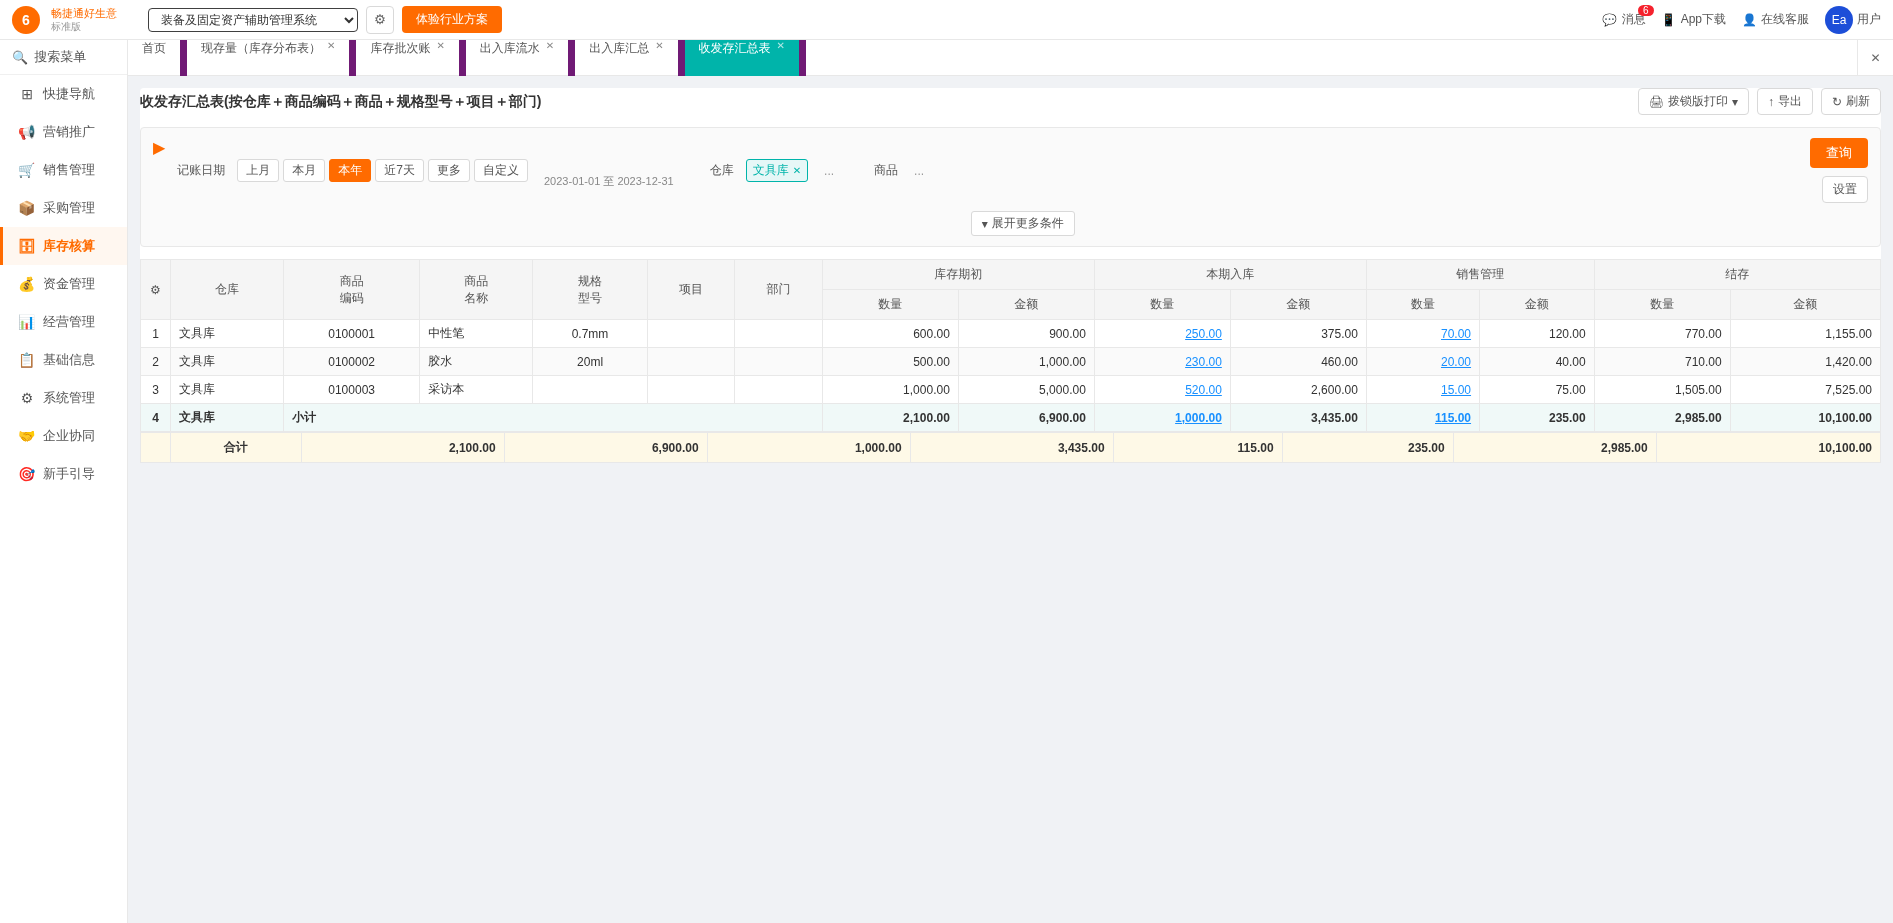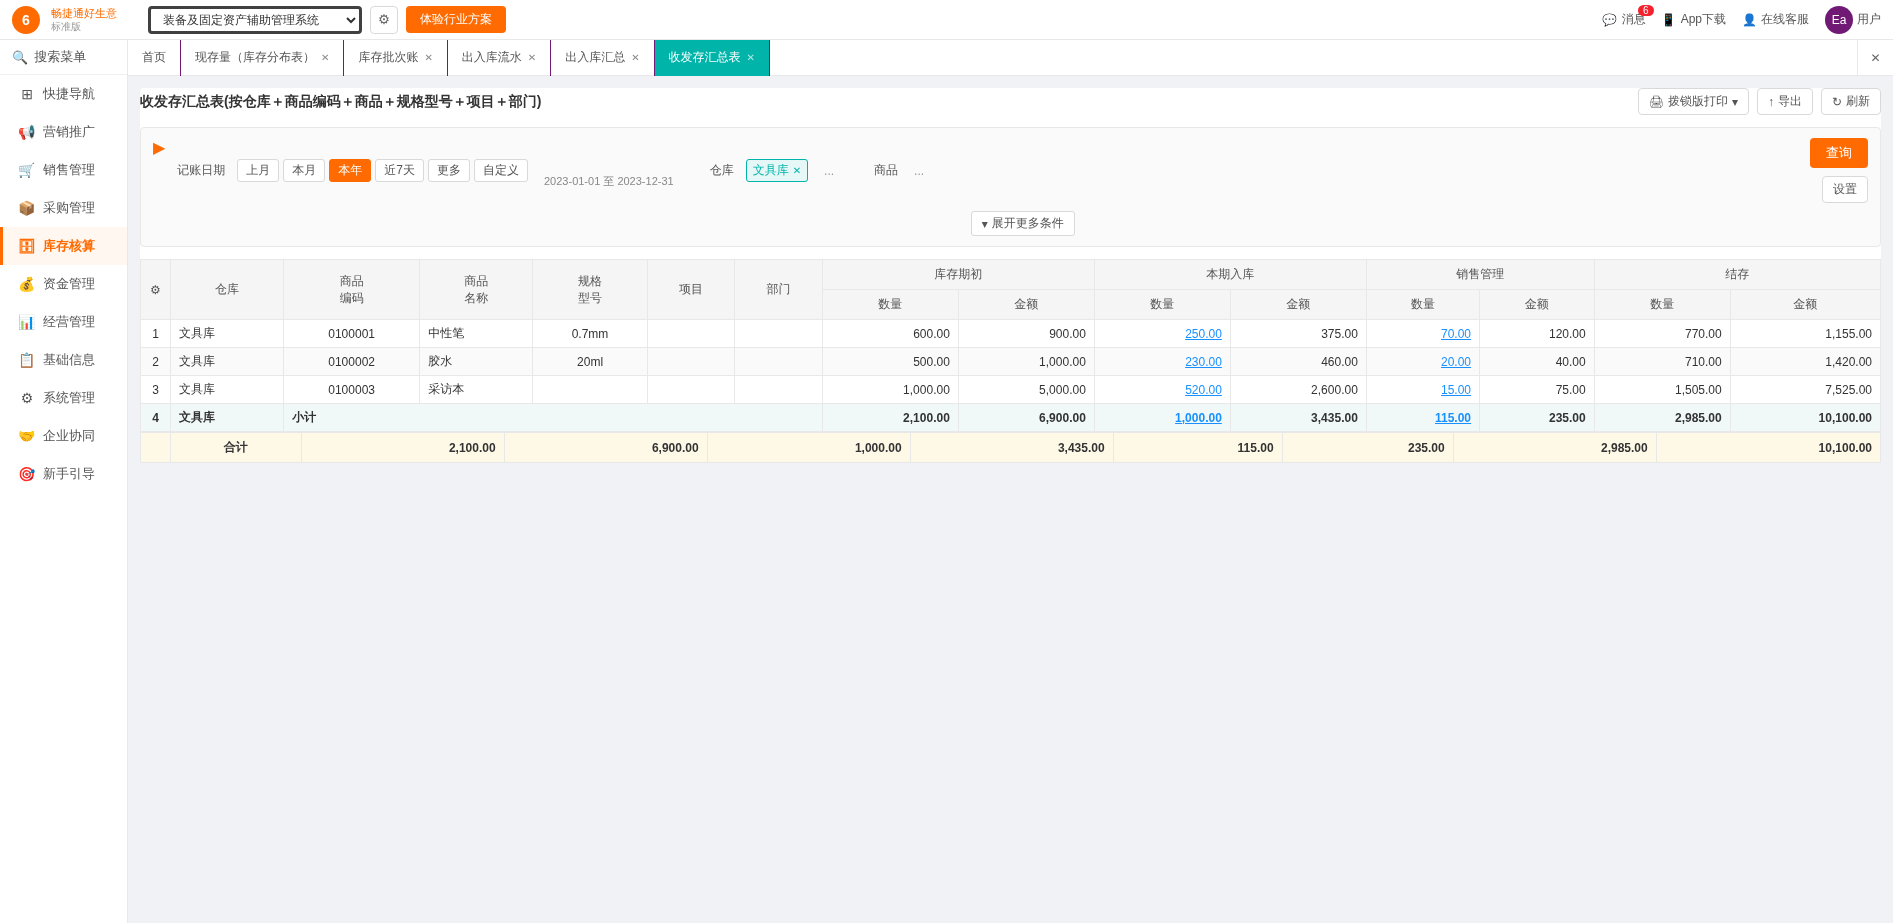--- a/index.html
+++ b/index.html
@@ -26,21 +26,21 @@
     .top-right { margin-left: auto; display: flex; align-items: center; gap: 16px; color: #555; font-size: 12px; }
     .top-right-item { display: flex; align-items: center; gap: 4px; cursor: pointer; position: relative; }
     .badge { position: absolute; top: -6px; right: -8px; background: #f5222d; color: #fff; border-radius: 10px; font-size: 10px; padding: 0 4px; min-width: 16px; text-align: center; }
     .sidebar-menu { flex: 1; overflow-y: auto; }
     .sidebar-item { display: flex; align-items: center; padding: 10px 0 10px 16px; cursor: pointer; color: #555; font-size: 13px; border-left: 3px solid transparent; }
     .sidebar-item.active { background: #fff7f0; color: #ff6b00; border-left-color: #ff6b00; font-weight: bold; }
     .sidebar-item .s-item-icon { width: 16px; height: 16px; margin-right: 8px; display: flex; align-items: center; justify-content: center; font-size: 14px; }
     .sidebar-search { display: flex; align-items: center; padding: 8px 12px; cursor: pointer; color: #555; font-size: 13px; border-bottom: 1px solid #f0f0f0; }
 
     
-    .tab-item { display: flex; align-items: center; padding: 0 14px; height: 36px; font-size: 12px; color: #555; cursor: pointer; border-right: 1px solid #701a75; white-space: nowrap; }
+    .tab-item { display: flex; align-items: flex-start; padding: 0 14px; height: 36px; font-size: 12px; color: #555; cursor: pointer; border-right: 7px solid #701a75; white-space: nowrap; }
     .tab-item.active { background: #00b4aa; color: #fff; }
     .tab-item .tab-close { margin-left: 6px; font-size: 10px; opacity: 0.7; }
     .tab-bar-close { margin-left: auto; width: 36px; height: 36px; display: flex; align-items: center; justify-content: center; cursor: pointer; color: #666; border-left: 1px solid #e8e8e8; }
 
     
     .page-card { background: #fff; border-radius: 4px; padding: 0; }
     .page-header { display: flex; align-items: center; margin-bottom: 12px; }
     .page-title { font-size: 14px; font-weight: bold; color: #333; flex: 1; }
     .header-actions { display: flex; align-items: center; gap: 8px; }
     .btn-outline { border: 1px solid #d9d9d9; background: #fff; border-radius: 4px; padding: 4px 10px; font-size: 12px; cursor: pointer; color: #555; display: flex; align-items: center; gap: 4px; }
@@ -90,21 +90,21 @@
       <div class="logo-icon">
         <span>6</span>
       </div>
       <div class="logo-text">
         <div>畅捷通好生意</div>
         <div class="sub">标准版</div>
       </div>
     </div>
 
     <div class="title-selector" style="margin-left:8px;">
-      <select style="border:3px solid #404040;border-radius:4px;padding:3px 24px 3px 8px;font-size:12px;color:#333;background:#fff;">
+      <select style="border:1px solid #404040;border-radius:4px;padding:3px 24px 3px 8px;font-size:12px;color:#333;background:#fff;">
         <option>装备及固定资产辅助管理系统</option>
       </select>
     </div>
 
     <button class="gear-btn">⚙</button>
     <button class="experience-btn">体验行业方案</button>
 
     <div class="top-right">
       <div class="top-right-item">
         <span>💬</span>
@@ -113,21 +113,21 @@
       </div>
       <div class="top-right-item">
         <span>📱</span>
         <span>App下载</span>
       </div>
       <div class="top-right-item">
         <span>👤</span>
         <span>在线客服</span>
       </div>
       <div class="top-right-item">
-        <div style="width:28px;height:28px;background:#701a75;border-radius:50%;display:flex;align-items:center;justify-content:center;color:#fff;font-size:12px;">
+        <div style="width:28px;height:28px;background:#1d4ed8;border-radius:50%;display:flex;align-items:center;justify-content:center;color:#fff;font-size:12px;">
           <span>Ea</span>
         </div>
         <span>用户</span>
       </div>
     </div>
   </div>
 
   <div class="main-area">
 
     <div class="sidebar">

